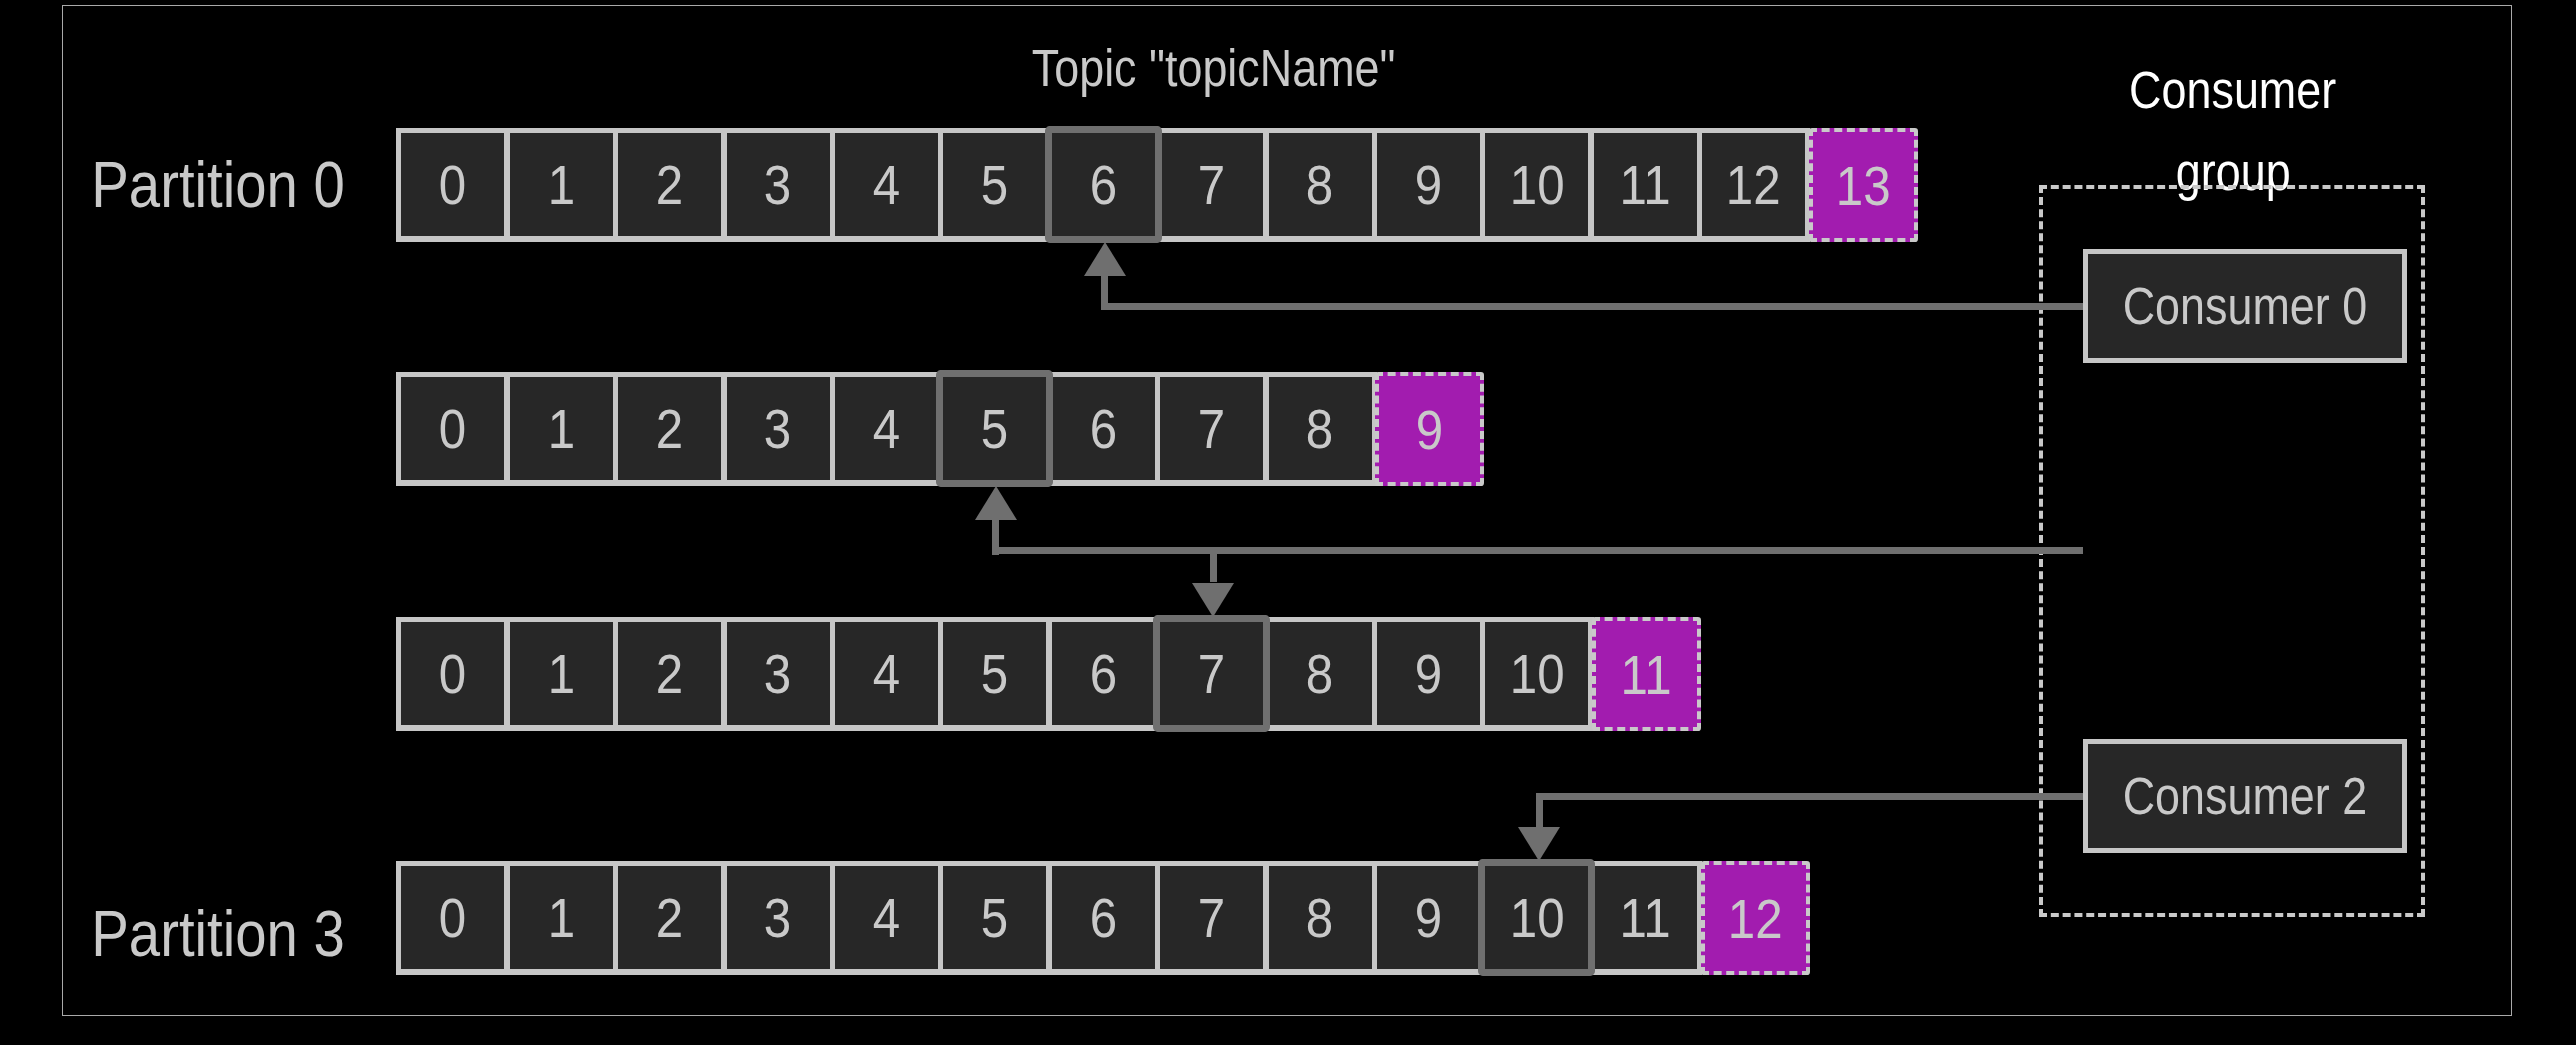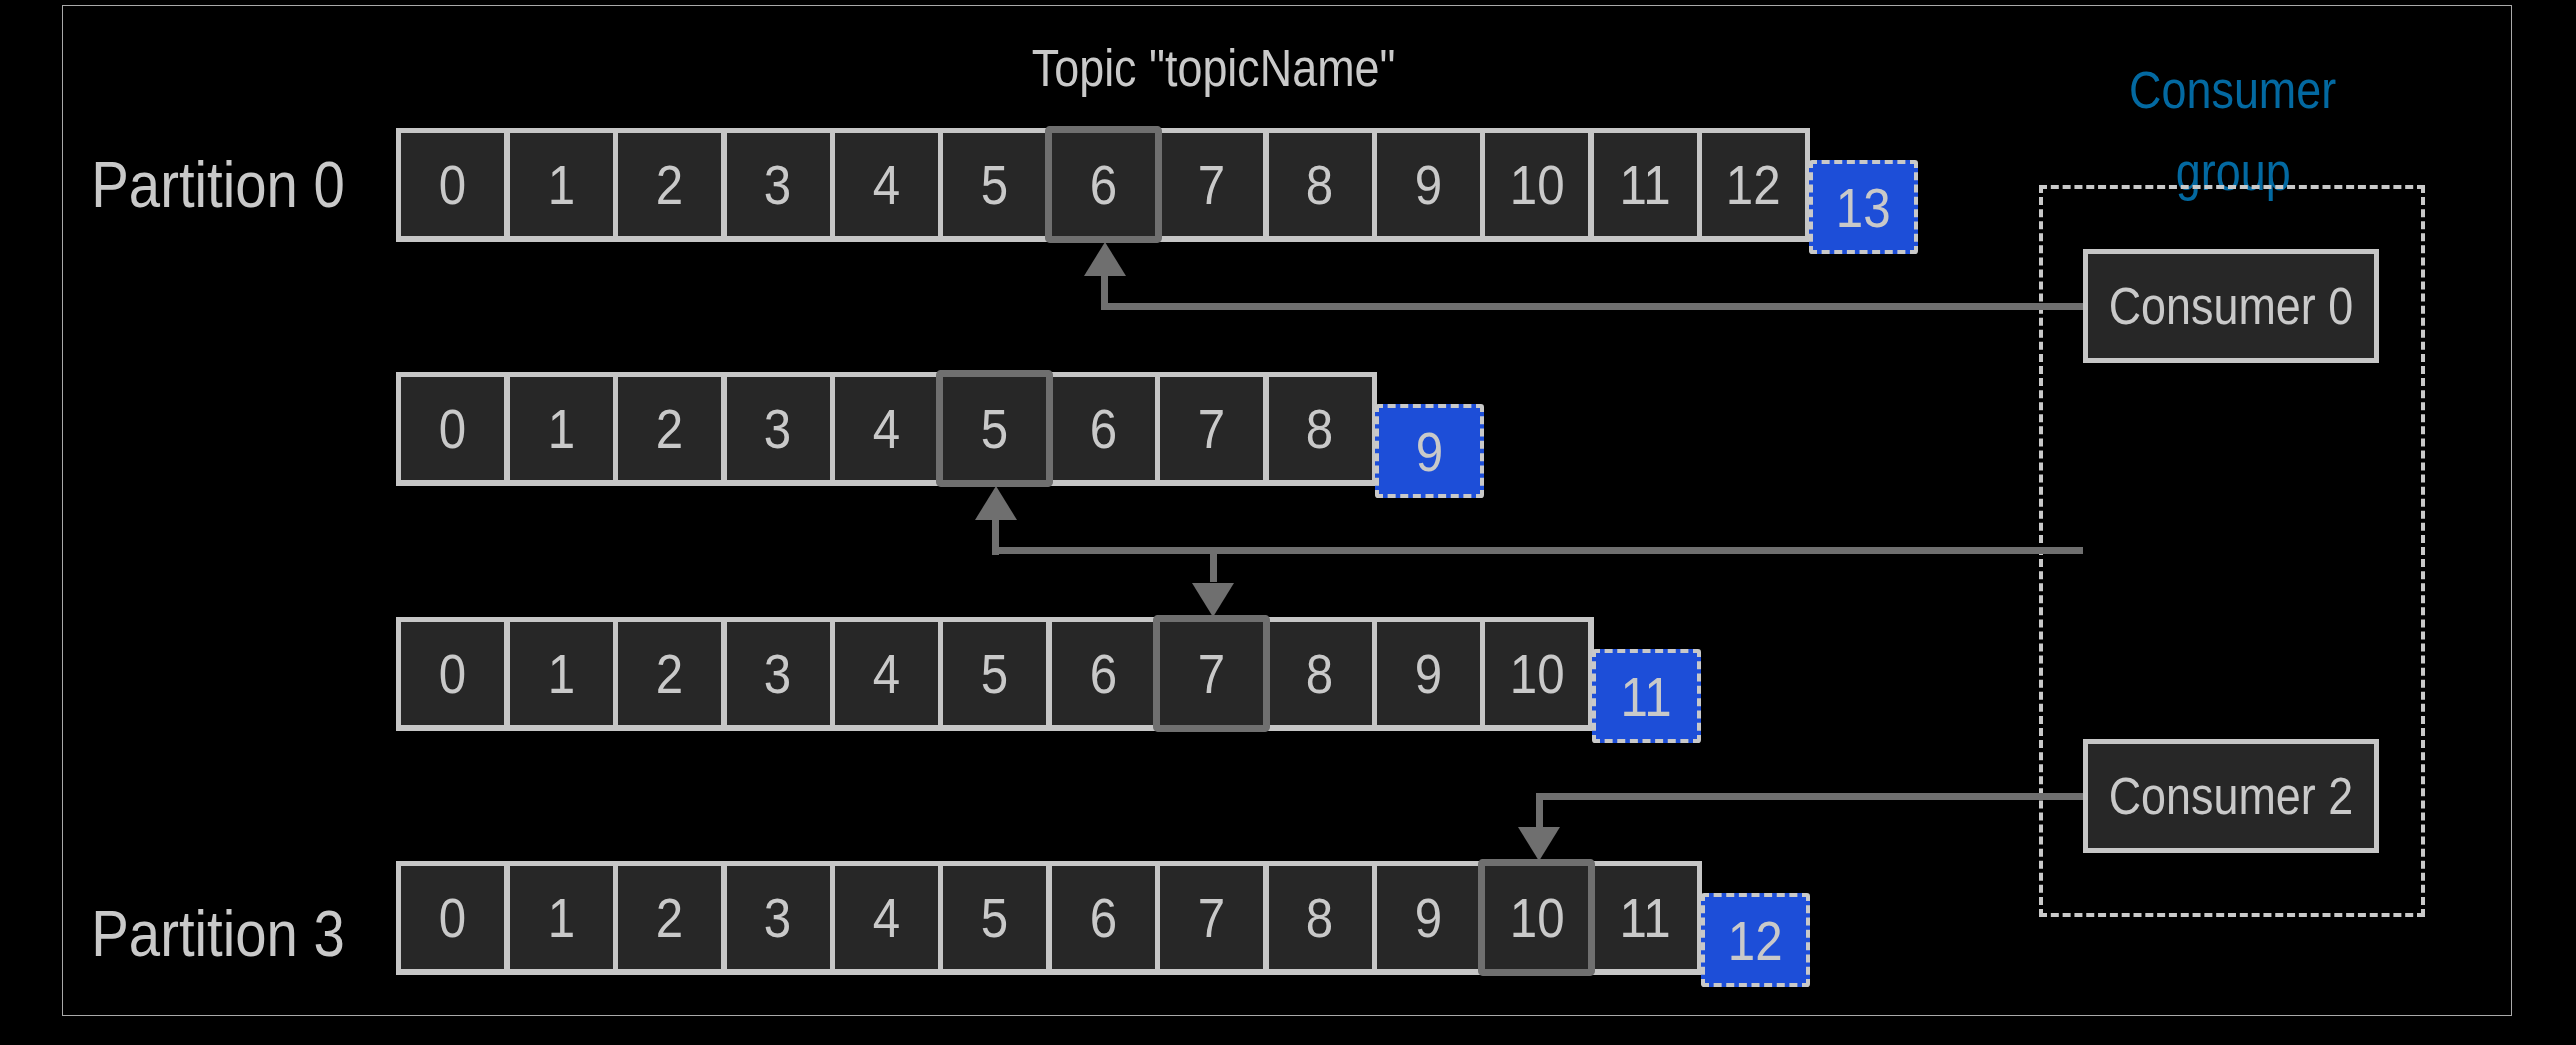--- a/index.html
+++ b/index.html
@@ -5,34 +5,34 @@
   html,body{margin:0;padding:0;background:#000;}
   body{width:2576px;height:1046px;overflow:hidden;position:relative;
        font-family:"Liberation Sans", sans-serif;}
   .canvas{position:absolute;left:0;top:0;width:2576px;height:1046px;background:#000;}
   .frame{position:absolute;left:62px;top:5.4px;width:2450px;height:1011px;
          border:1.6px solid #a9a9a9;box-sizing:border-box;}
   .txt{display:inline-block;transform:scaleX(0.88);transform-origin:center;white-space:nowrap;}
   .title{position:absolute;left:826px;top:40px;width:776px;text-align:center;
          font-size:51px;color:#c9c9c9;line-height:57px;}
   .group-label{position:absolute;left:2039px;top:50px;width:388px;text-align:center;
-         font-size:51px;color:#0369a1;line-height:82px;}
+         font-size:51px;color:#ffffff;line-height:82px;}
   .plabel{position:absolute;left:62px;width:313px;text-align:center;
          font-size:64px;color:#c9c9c9;line-height:57px;}
   .prow{position:absolute;background:#c6c6c6;padding:5.4px;display:flex;gap:5.4px;width:max-content;}
   .cell{width:103px;height:103px;background:#272727;display:flex;align-items:center;
         justify-content:center;font-size:56px;color:#c9c9c9;position:relative;}
   .cell.hl::after{content:"";position:absolute;inset:-7px;border:7.8px solid #6f6f6f;
         border-radius:4.7px;pointer-events:none;z-index:3;}
-  .dashed-cell{position:absolute;width:109px;height:94px;box-sizing:border-box;
-        background:#1d4ed8;border:4.7px dashed #c9c9c9;border-radius:3.1px;display:flex;
-        align-items:center;justify-content:center;font-size:56px;color:#c9c9c9;z-index:2;margin-top:32px;}
+  .dashed-cell{position:absolute;width:109px;height:114px;box-sizing:border-box;
+        background:#a21caf;border:4.7px dashed #c9c9c9;border-radius:3.1px;display:flex;
+        align-items:center;justify-content:center;font-size:56px;color:#c9c9c9;z-index:2;}
   .group-box{position:absolute;left:2039px;top:185px;width:386px;height:732px;
         box-sizing:border-box;border:4.7px dashed #c9c9c9;}
-  .consumer{position:absolute;left:2083px;width:296px;height:114px;box-sizing:border-box;
+  .consumer{position:absolute;left:2083px;width:324px;height:114px;box-sizing:border-box;
         background:#272727;border:5.4px solid #c6c6c6;display:flex;align-items:center;
         justify-content:center;font-size:51px;color:#c9c9c9;z-index:2;}
   .aline{position:absolute;background:#6f6f6f;z-index:1;}
   .ahead{position:absolute;width:0;height:0;z-index:1;}
   .ahead.up{border-left:21px solid transparent;border-right:21px solid transparent;
         border-bottom:34px solid #6f6f6f;}
   .ahead.down{border-left:21px solid transparent;border-right:21px solid transparent;
         border-top:34px solid #6f6f6f;}
 </style>
 </head>

